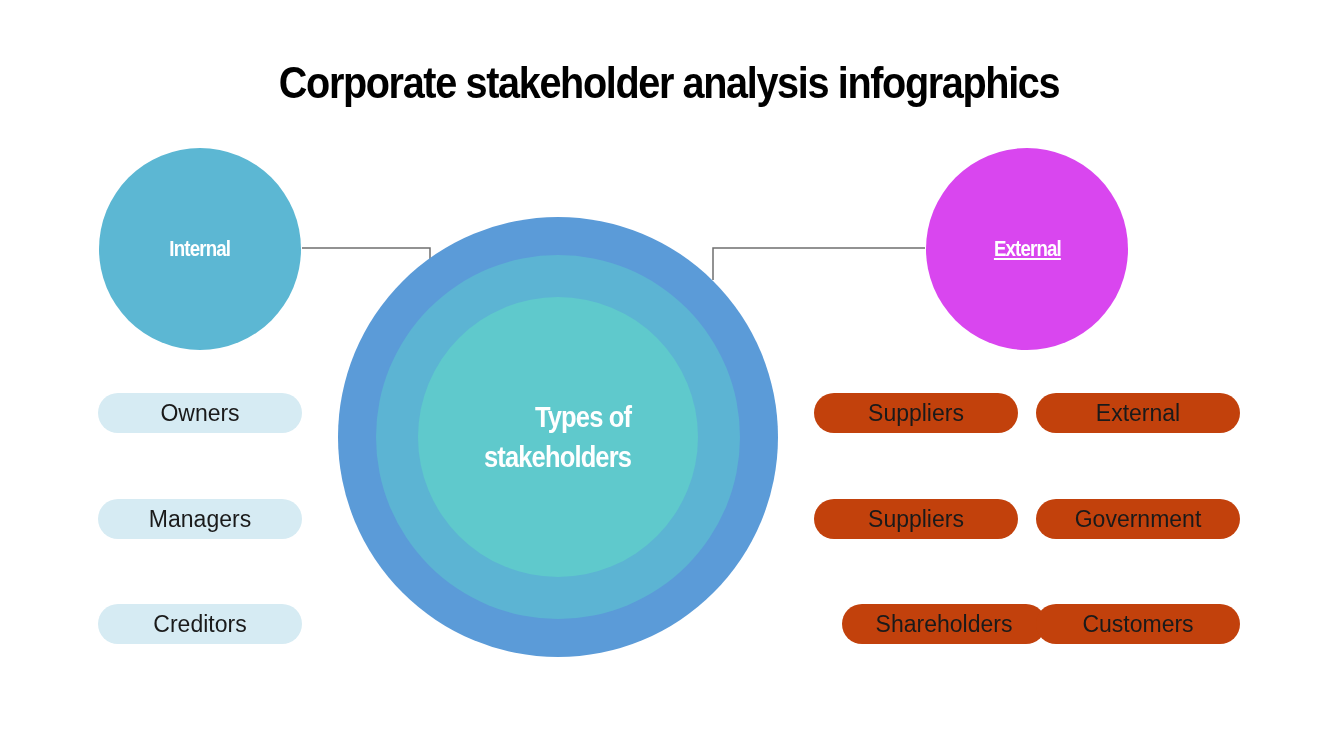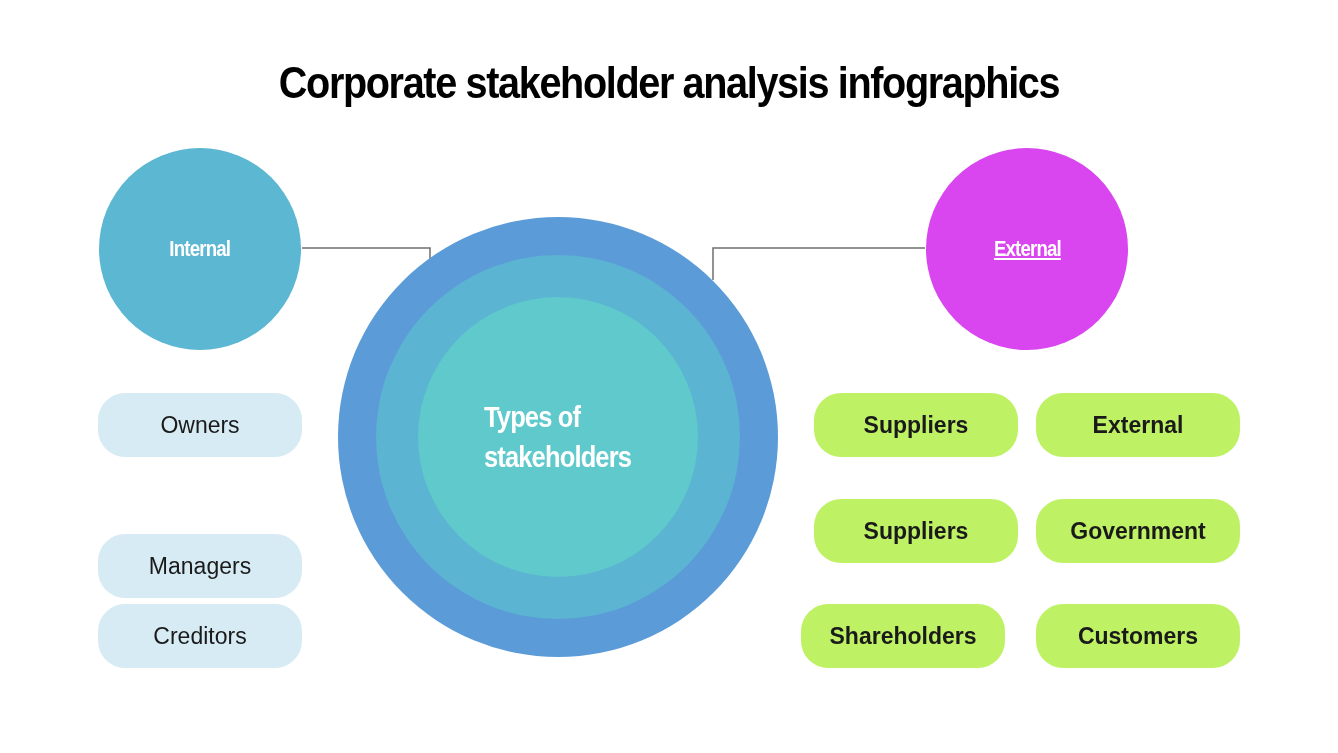--- a/index.html
+++ b/index.html
@@ -2,25 +2,25 @@
 <html><head>
 <meta charset="utf-8">
 <style>
   html, body { margin:0; padding:0; background:#ffffff; }
   body { width:1338px; height:753px; position:relative; overflow:hidden; font-family:"Liberation Sans", sans-serif; }
   .title { position:absolute; left:0; top:58px; width:1338px; text-align:center; font-family:"Liberation Sans", sans-serif; font-weight:bold; font-size:44px; letter-spacing:-1.5px; color:#000; transform:scaleX(0.9); transform-origin:center; }
   .circle { position:absolute; border-radius:50%; display:flex; align-items:center; justify-content:center; color:#fff; font-weight:bold; font-family:"Liberation Sans", sans-serif; }
   .cat { width:202px; height:202px; font-size:22px; letter-spacing:-1px; }
   .cat span { display:inline-block; transform:scaleX(0.85); }
   .ring { width:440px; height:440px; }
-  .core-text { text-align:left; font-size:30px; line-height:40px; letter-spacing:-1px; }
+  .core-text { text-align:right; font-size:30px; line-height:40px; letter-spacing:-1px; }
   .core-text span { display:block; transform:scaleX(0.85); }
-  .pill { position:absolute; width:204px; height:64px; border-radius:27px; display:flex; align-items:center; justify-content:center; font-size:23px; color:#1a1a1a; font-family:"Liberation Sans", sans-serif; }
+  .pill { position:absolute; width:204px; height:40px; border-radius:27px; display:flex; align-items:center; justify-content:center; font-size:23px; color:#1a1a1a; font-family:"Liberation Sans", sans-serif; }
   .pill.int { background:#d6ebf3; }
-  .pill.ext { background:#bef264;font-weight:bold; }
+  .pill.ext { background:#c2410c; }
   svg.lines { position:absolute; left:0; top:0; }
 </style>
 </head>
 <body>
 
 <div class="title">Corporate stakeholder analysis infographics</div>
 
 <svg class="lines" width="1338" height="753">
   <polyline points="302,248 430,248 430,308" fill="none" stroke="#6f6f6f" stroke-width="1.5"></polyline>
   <polyline points="925,248 713,248 713,280" fill="none" stroke="#6f6f6f" stroke-width="1.5"></polyline>
@@ -36,22 +36,22 @@
 </div>
 
 <div class="circle cat" style="left:99px; top:148px; background:#5cb7d3;">
   <span>Internal</span>
 </div>
 <div class="circle cat" style="left:926px; top:148px; background:#d946ef;text-decoration:underline;">
   <span>External</span>
 </div>
 
 <div class="pill int" style="left:98px; top:393px;">Owners</div>
-<div class="pill int" style="left:98px; top:499px;margin-top:35px;">Managers</div>
+<div class="pill int" style="left:98px; top:499px;">Managers</div>
 <div class="pill int" style="left:98px; top:604px;">Creditors</div>
 
 <div class="pill ext" style="left:814px; top:393px;">Suppliers</div>
 <div class="pill ext" style="left:814px; top:499px;">Suppliers</div>
-<div class="pill ext" style="left:801px; top:604px;">Shareholders</div>
+<div class="pill ext" style="left:842px; top:604px;">Shareholders</div>
 
 <div class="pill ext" style="left:1036px; top:393px;">External</div>
 <div class="pill ext" style="left:1036px; top:499px;">Government</div>
 <div class="pill ext" style="left:1036px; top:604px;">Customers</div>
 
 </body></html>

